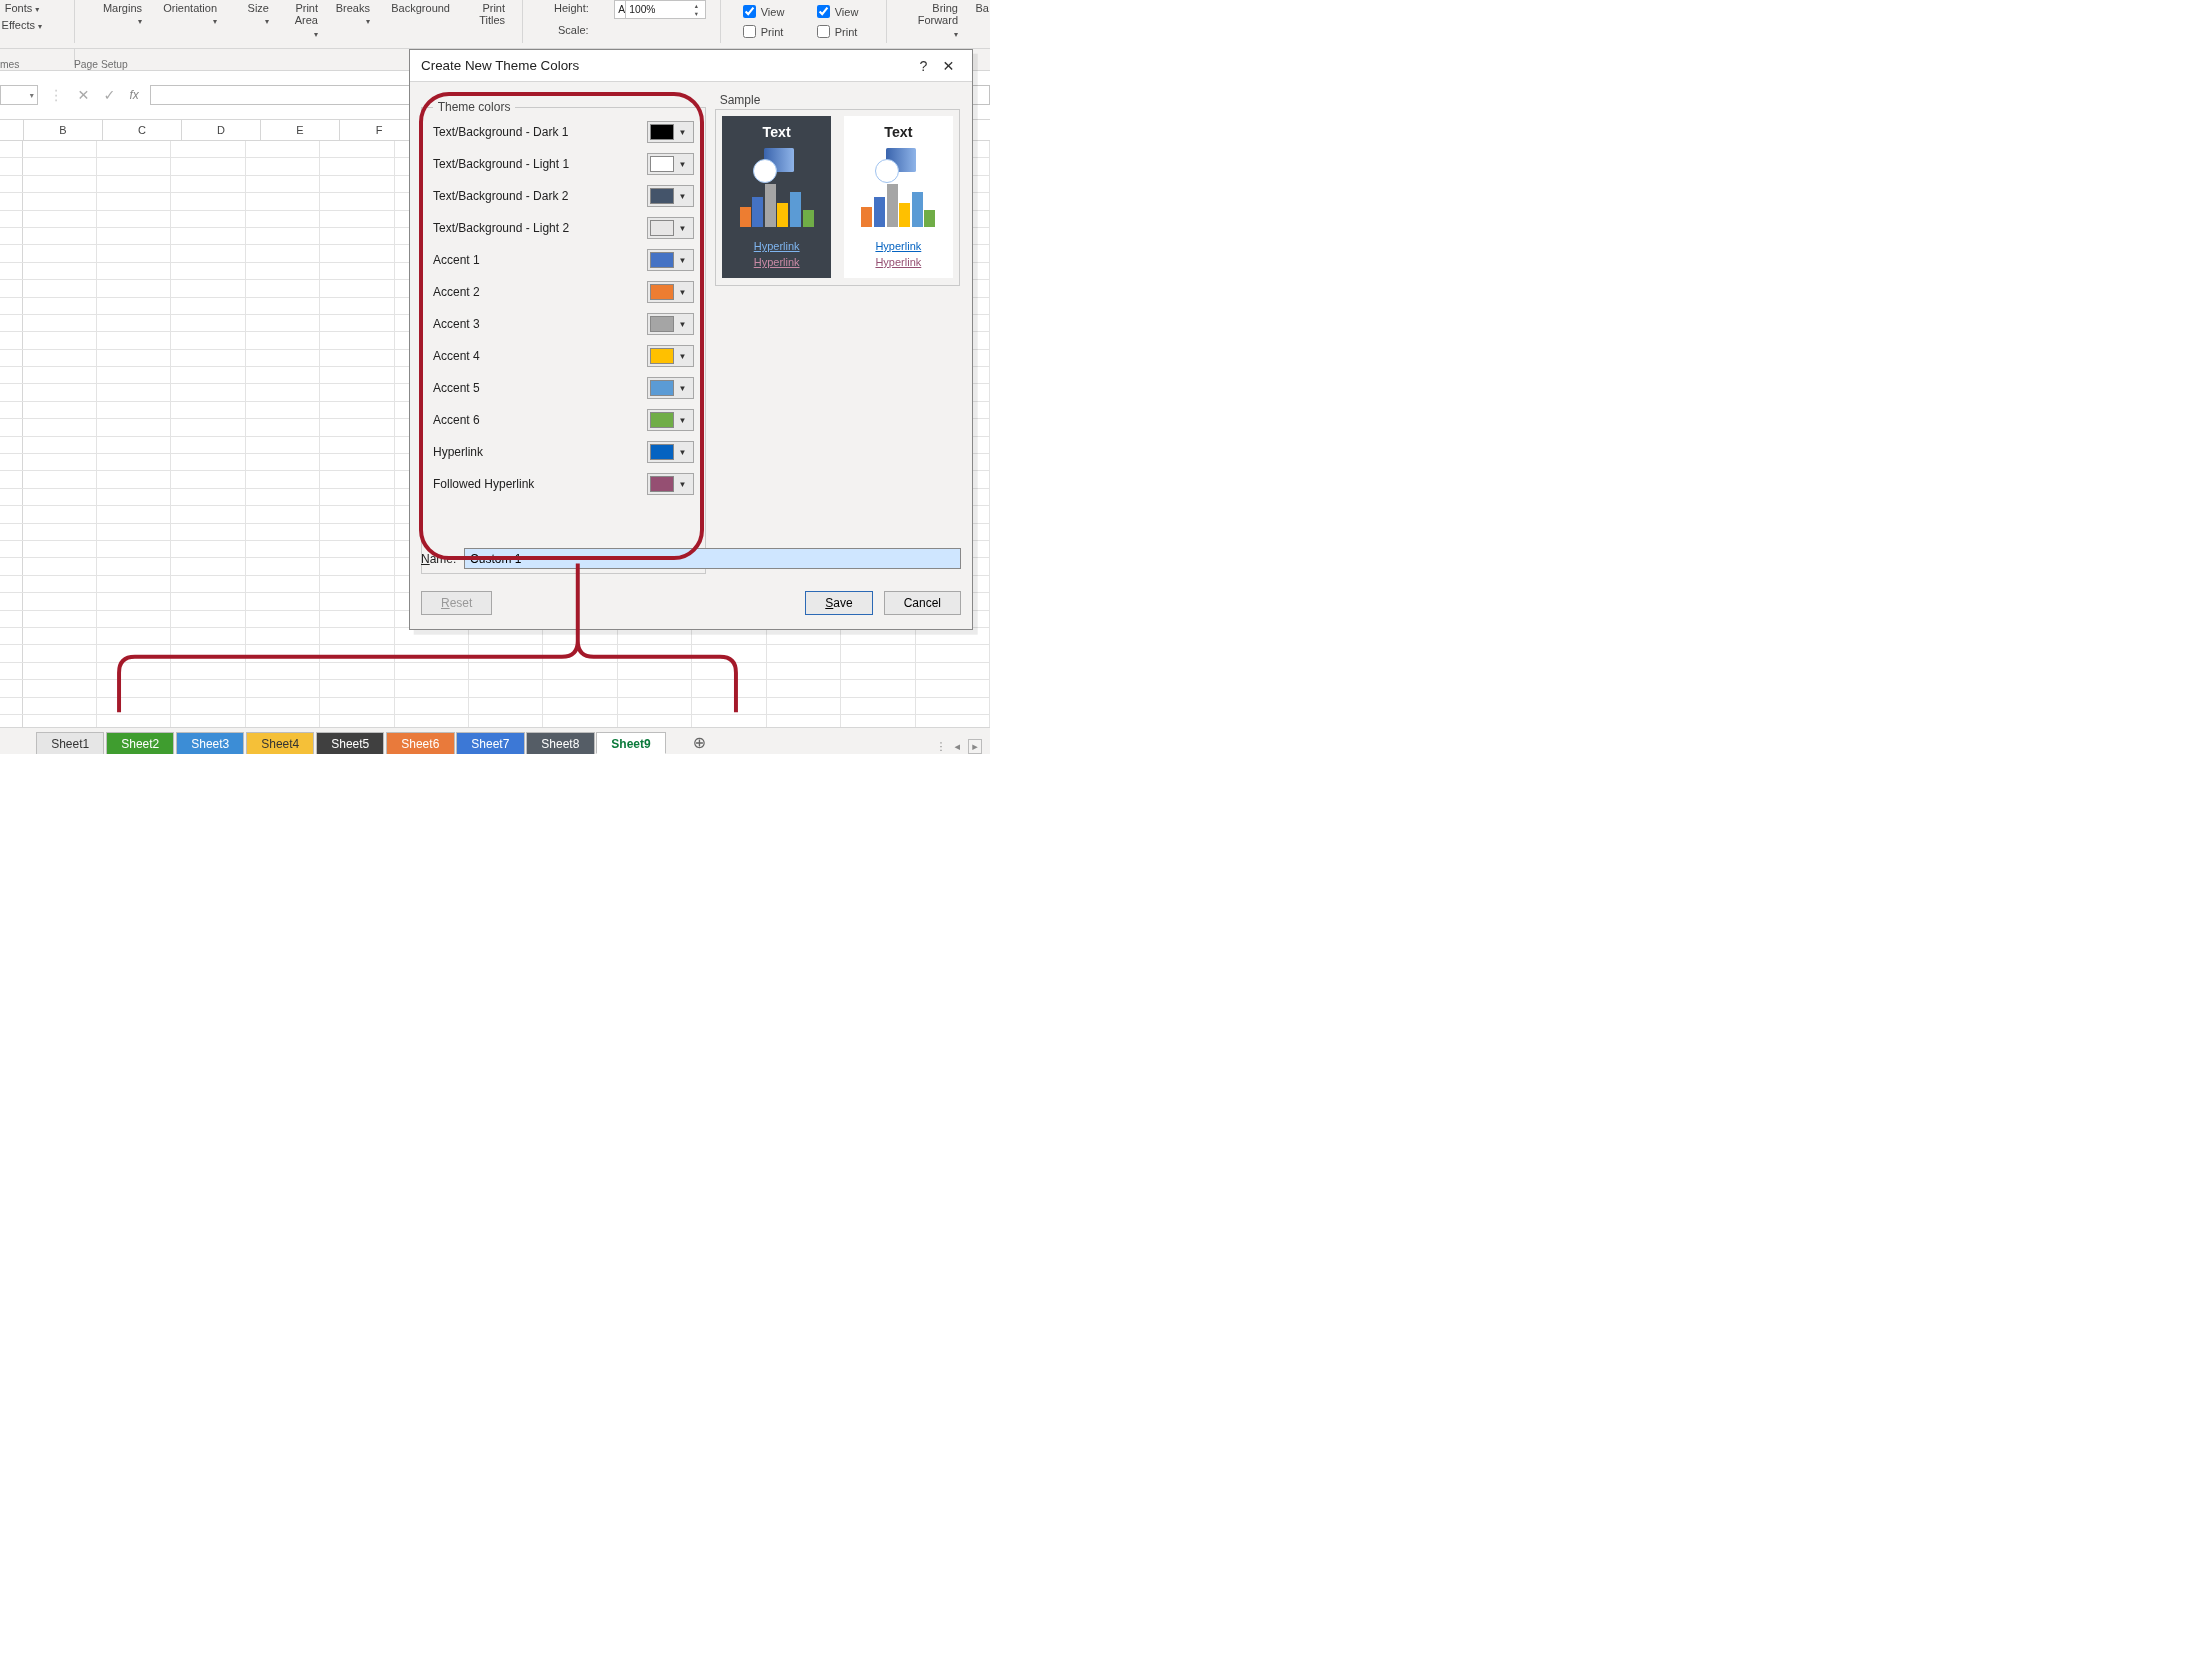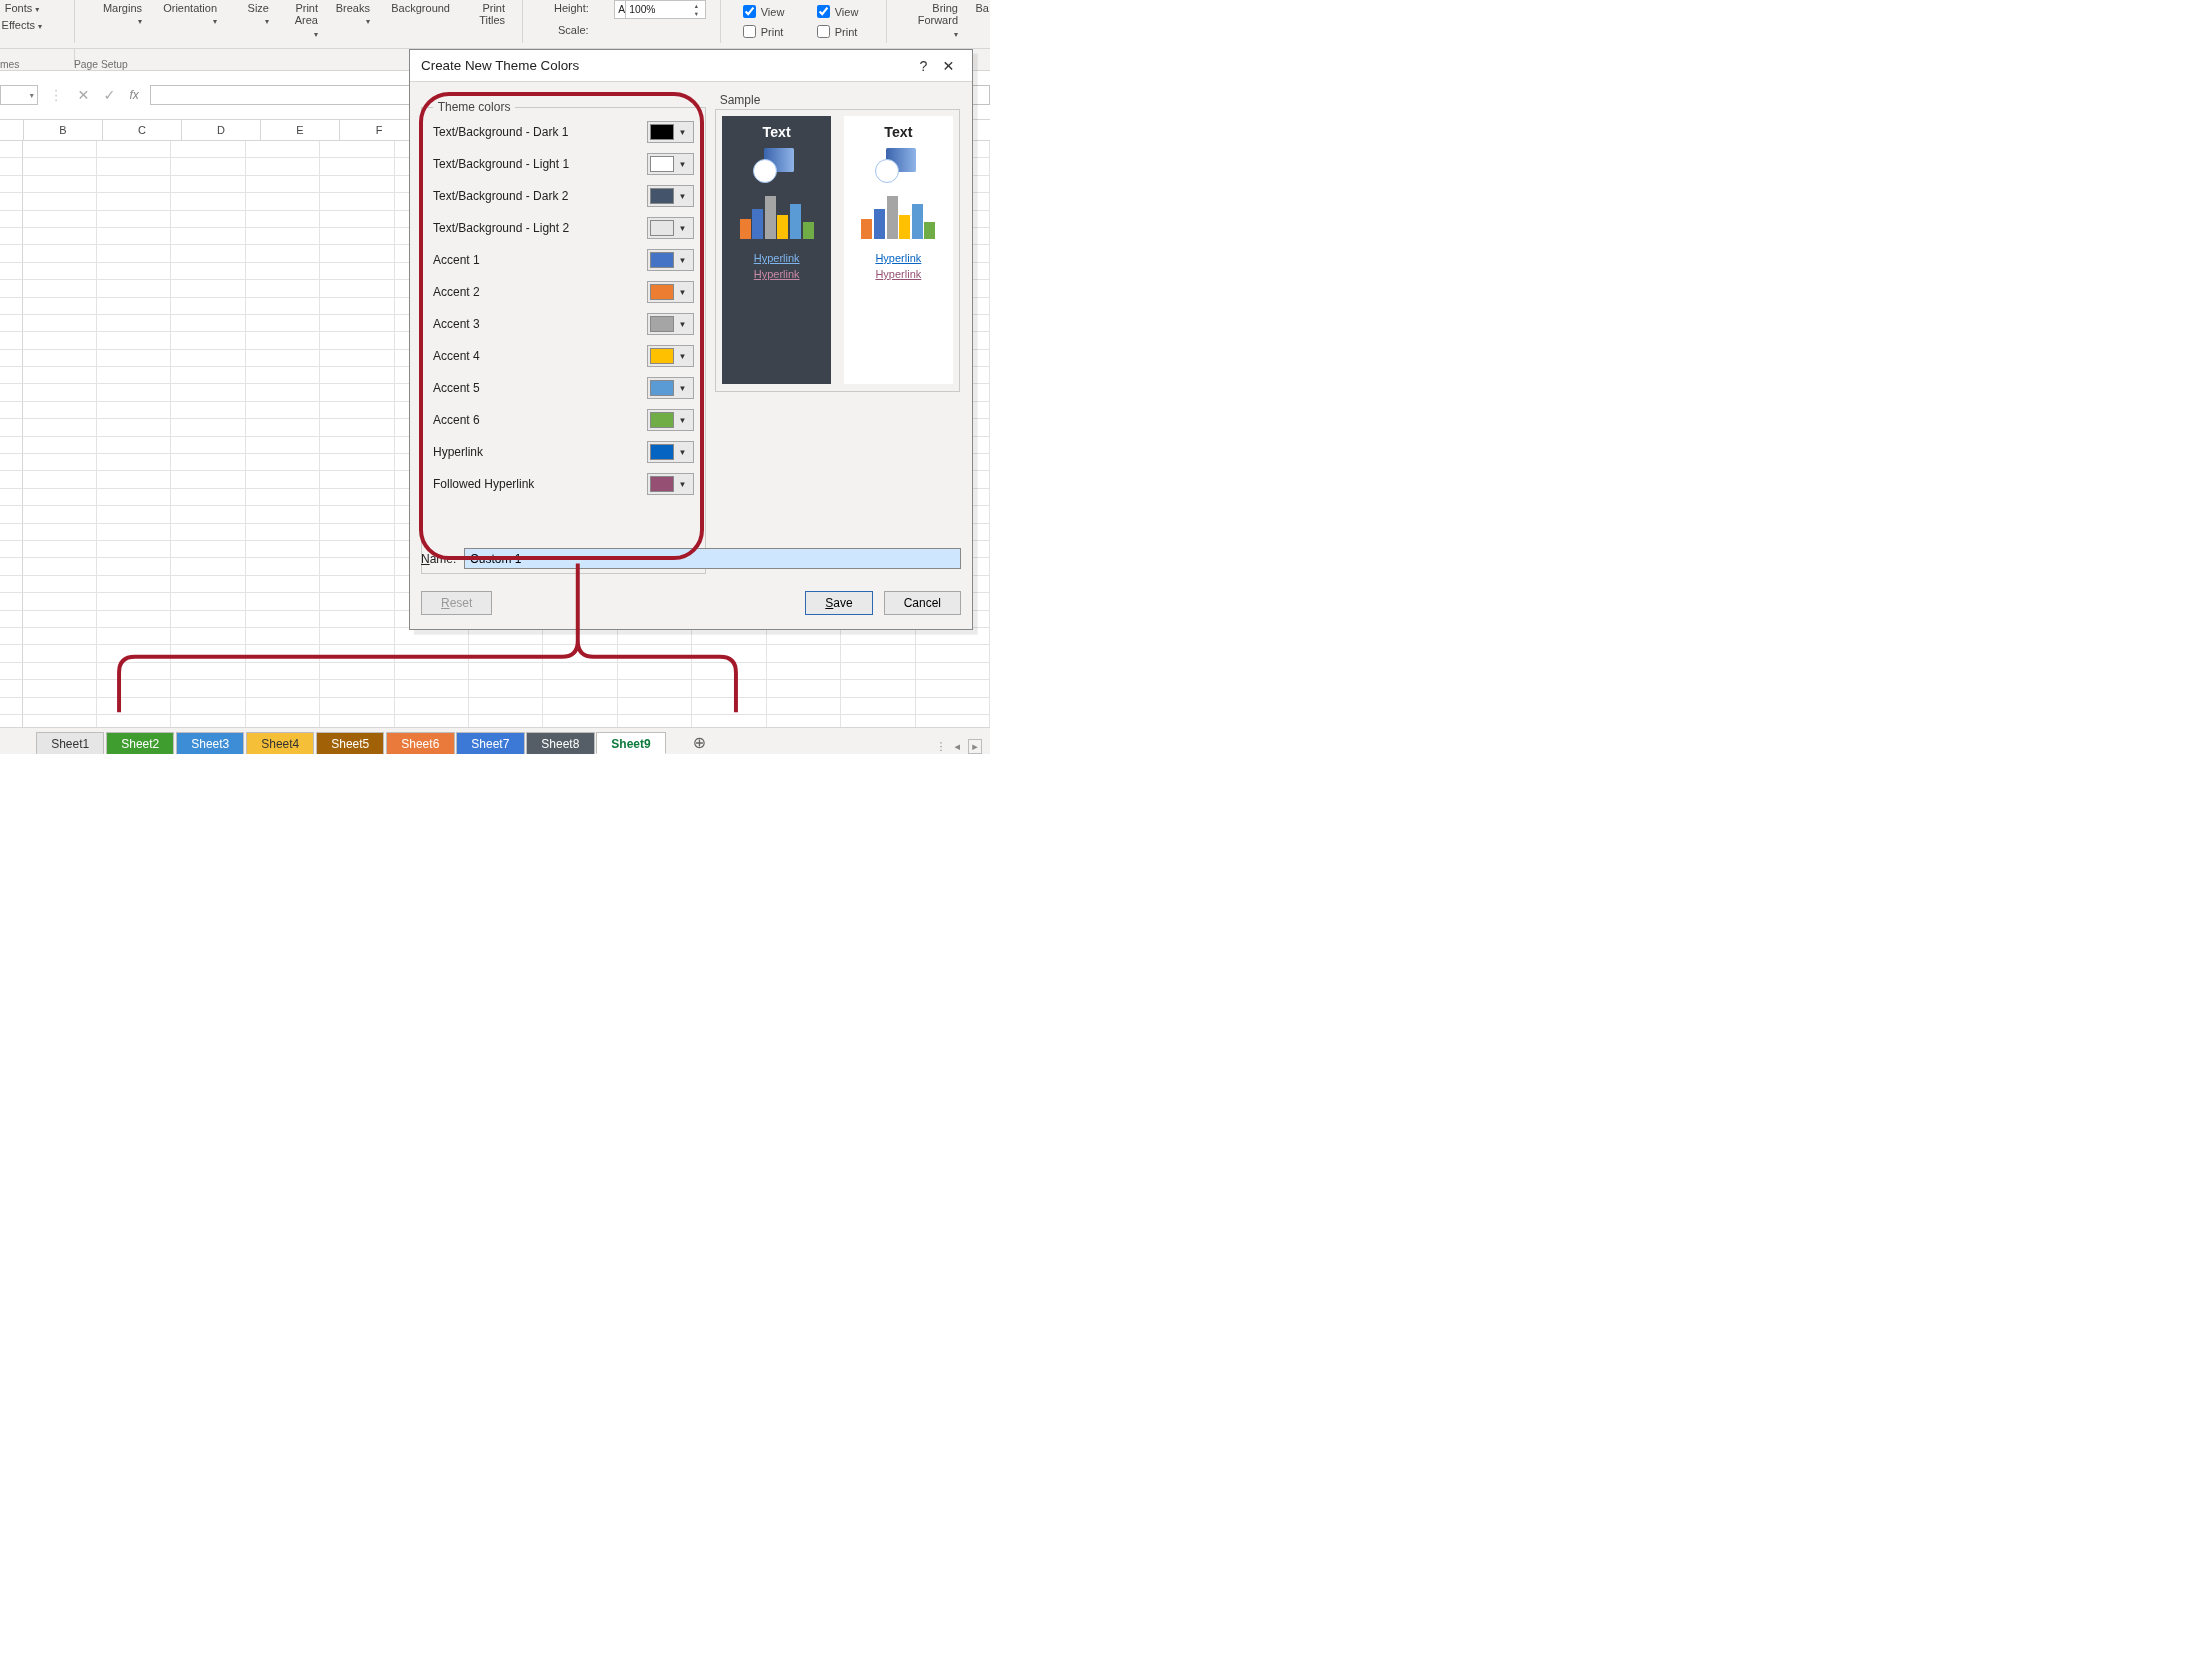--- a/index.html
+++ b/index.html
@@ -40,21 +40,21 @@
 .grid .cell{width:79px;border-right:0.8px solid #e3e3e3}
 .grid .cell:first-child{width:24px;background:#fff;border-right:0.8px solid #d6d6d6}
 
 
 .tabs{position:absolute;left:0;right:0;bottom:0;height:27px;background:#f3f2f1;border-top:0.8px solid #d6d6d6;display:flex;align-items:flex-end;padding-left:36px}
 .tab{height:22px;padding:0 14.2px;font-size:12px;line-height:22px;border:0.8px solid #bdbdbd;border-bottom:none;background:#e6e6e6;color:#333;margin-right:1.6px;cursor:pointer}
 .tab.active{background:#fff;color:#0b7a3b;font-weight:600;border-bottom:0.8px solid #fff}
 .tab.c-green{background:#3f9d2f;color:#fff}
 .tab.c-blue{background:#3c8dd6;color:#fff}
 .tab.c-yellow{background:#f5c038;color:#333}
-.tab.c-gray{background:#a16207;color:#fff}
+.tab.c-gray{background:#404040;color:#fff}
 .tab.c-orange{background:#e97a3b;color:#fff}
 .tab.c-blue2{background:#3c78d6;color:#ffffff}
 .tab.c-dark{background:#555d66;color:#fff}
 .newtab{width:32px;text-align:center;font-size:16px;color:#666;line-height:22px;cursor:pointer;margin-left:16px}
 .tabscroll{margin-left:auto;display:flex;align-items:center;color:#888;padding-right:8px;gap:8px;font-size:11px}
 
 
 .dlg{position:absolute;left:409px;top:49px;width:564px;height:581px;background:#f3f2f1;border:0.8px solid #888;box-shadow:4.7px 4.7px 0 rgba(0,0,0,0.08)}
 .dlg-title{height:32px;background:#fff;display:flex;align-items:center;padding:0 11px;font-size:13.4px;border-bottom:0.8px solid #d6d6d6}
 .dlg-title .sp{flex:1}
@@ -66,21 +66,21 @@
 .theme-fs{left:11px;top:25px;width:285px;height:467px}
 .sample-fs{left:305px;top:19px;width:245px;height:269px}
 
 .color-row{display:flex;align-items:center;height:32px}
 .color-row .clabel{flex:1;font-size:12px;color:#222}
 .swatch-btn{width:47px;height:22px;border:0.8px solid #a7a7a7;background:#e9e9e9;display:flex;align-items:center;padding:1.6px;cursor:pointer}
 .swatch{width:24px;height:16px;border:0.8px solid #888}
 .swatch-btn .caret{flex:1;text-align:center;font-size:8px;color:#333}
 
 
-.sample-grid{display:flex;gap:13px;height:268px}
+.sample-grid{display:flex;gap:13px;height:162px}
 .sample-col{flex:1;display:flex;flex-direction:column;align-items:center;padding:8px 4.7px}
 .sample-col.dark{background:#3c434c;color:#fff}
 .sample-col.light{background:#fff;color:#222}
 .sample-col .t{font-weight:600;font-size:14.2px;margin-bottom:8px}
 .shape{width:47px;height:33px;position:relative;margin-bottom:11px}
 .shape .sq{position:absolute;width:30px;height:24px;border-radius:1.6px}
 .shape .circ{position:absolute;width:24px;height:24px;border-radius:50%;border:1.6px solid}
 .bars{display:flex;align-items:flex-end;gap:1.6px;height:47px;margin-bottom:11px}
 .bars div{width:11px}
 .hl{font-size:11px;text-decoration:underline;line-height:16px}

